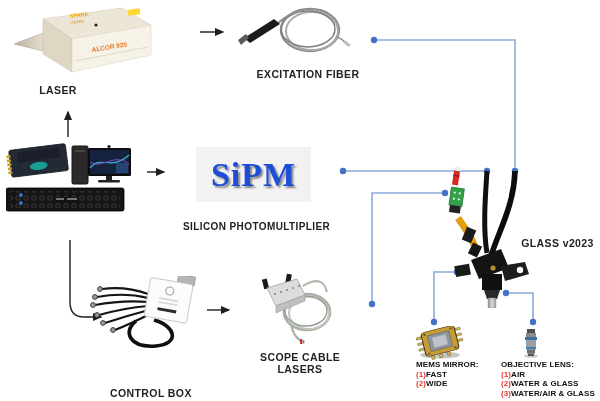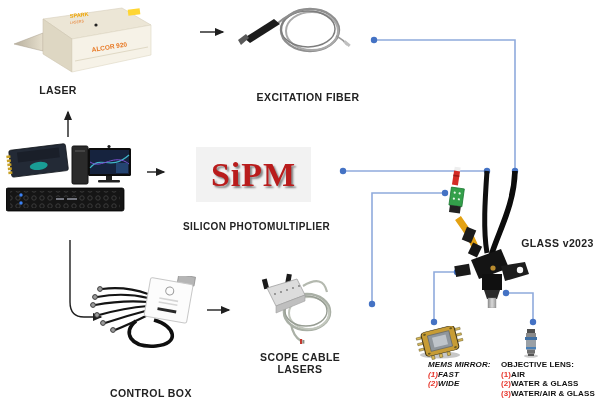--- a/index.html
+++ b/index.html
@@ -10,21 +10,21 @@
   .abs{position:absolute;}
   .lbl{
     position:absolute;font-weight:700;font-size:10.5px;letter-spacing:.4px;
     color:#222;text-align:center;line-height:12px;white-space:nowrap;
   }
   .sipm-box{
     position:absolute;left:196px;top:147px;width:115px;height:55px;background:#f2f2f2;
     display:flex;align-items:center;justify-content:center;
   }
   .sipm-text{
-    font-family:"Liberation Serif",serif;font-weight:700;font-size:34px;color:#b91c1c;
+    font-family:"Liberation Serif",serif;font-weight:700;font-size:34px;color:#1d4ed8;
     text-shadow:2px 2px 2px rgba(0,0,0,.45);letter-spacing:1px;
   }
   .legend{
     position:absolute;font-size:8px;font-weight:700;line-height:9.5px;color:#111;
     letter-spacing:.1px;white-space:nowrap;
   }
   .legend .num{color:#e8392f;}
   svg{display:block;}
 </style>
 </head>
@@ -90,21 +90,21 @@
   <svg class="abs" style="left:238px;top:3px;" width="118" height="58" viewBox="0 0 118 58">
     <ellipse cx="72" cy="27" rx="29" ry="21" fill="none" stroke="#8f8f8f" stroke-width="2.4"></ellipse>
     <ellipse cx="74" cy="28" rx="26" ry="19" fill="none" stroke="#aaaaaa" stroke-width="2"></ellipse>
     <ellipse cx="70" cy="26" rx="27" ry="18" fill="none" stroke="#7d7d7d" stroke-width="1.5"></ellipse>
     <path d="M40,20 Q52,10 64,7" stroke="#8f8f8f" stroke-width="2" fill="none"></path>
     <polygon points="6,35 36,16 42,21 12,40" fill="#1c1c1c"></polygon>
     <polygon points="0,37 8,31 11,35 3,42" fill="#5a5a5a"></polygon>
     <path d="M98,33 Q106,37 109,42" stroke="#9a9a9a" stroke-width="1.6" fill="none"></path>
     <rect x="106" y="39" width="7" height="3" fill="#c0c0c0" transform="rotate(40 109 40)"></rect>
   </svg>
-  <div class="lbl" style="left:248px;top:91px;width:120px;">EXCITATION FIBER</div>
+  <div class="lbl" style="left:248px;top:68px;width:120px;">EXCITATION FIBER</div>
 
   <svg class="abs" style="left:6px;top:138px;" width="128" height="76" viewBox="0 0 128 76">
     <defs>
       <pattern id="vent" width="8" height="8" patternUnits="userSpaceOnUse">
         <circle cx="4" cy="4" r="2.2" fill="none" stroke="#3a3a3a" stroke-width="1"></circle>
       </pattern>
     </defs>
 
     <g transform="rotate(-7 32 22)">
       <rect x="4" y="9" width="57" height="27" rx="2" fill="#232a36" stroke="#11151c" stroke-width="0.8"></rect>
@@ -265,21 +265,21 @@
       </g>
       <rect x="-17" y="-17" width="34" height="34" rx="4" fill="#c79c35" stroke="#3d3213" stroke-width="1"></rect>
       <rect x="-11" y="-11" width="22" height="22" fill="#8f969c" stroke="#5f666c" stroke-width="0.8"></rect>
       <rect x="-7" y="-7" width="14" height="14" fill="#c3c9cf" opacity="0.9"></rect>
       <circle cx="-13.5" cy="-13.5" r="1.4" fill="#6b5a1e"></circle>
         <circle cx="13.5" cy="-13.5" r="1.4" fill="#6b5a1e"></circle>
       <circle cx="-13.5" cy="13.5" r="1.4" fill="#6b5a1e"></circle>
         <circle cx="13.5" cy="13.5" r="1.4" fill="#6b5a1e"></circle>
     </g>
   </svg>
-  <div class="legend" style="left:428px;top:360px;width:86px;font-style:italic;">
+  <div class="legend" style="left:416px;top:360px;width:86px;">
     <div>MEMS MIRROR:</div>
     <div><span class="num">(1)</span><span>FAST</span></div>
     <div><span class="num">(2)</span><span>WIDE</span></div>
   </div>
 
   <svg class="abs" style="left:519px;top:328px;" width="24" height="30" viewBox="0 0 24 30">
     <ellipse cx="12" cy="28" rx="7" ry="1.8" fill="rgba(0,0,0,0.2)"></ellipse>
     <rect x="8" y="1" width="8" height="4" fill="#4f4f4f"></rect>
     <rect x="7" y="5" width="10" height="4" fill="#8a8a8a"></rect>
     <rect x="6" y="9" width="12" height="3" fill="#3f6fa3"></rect>

